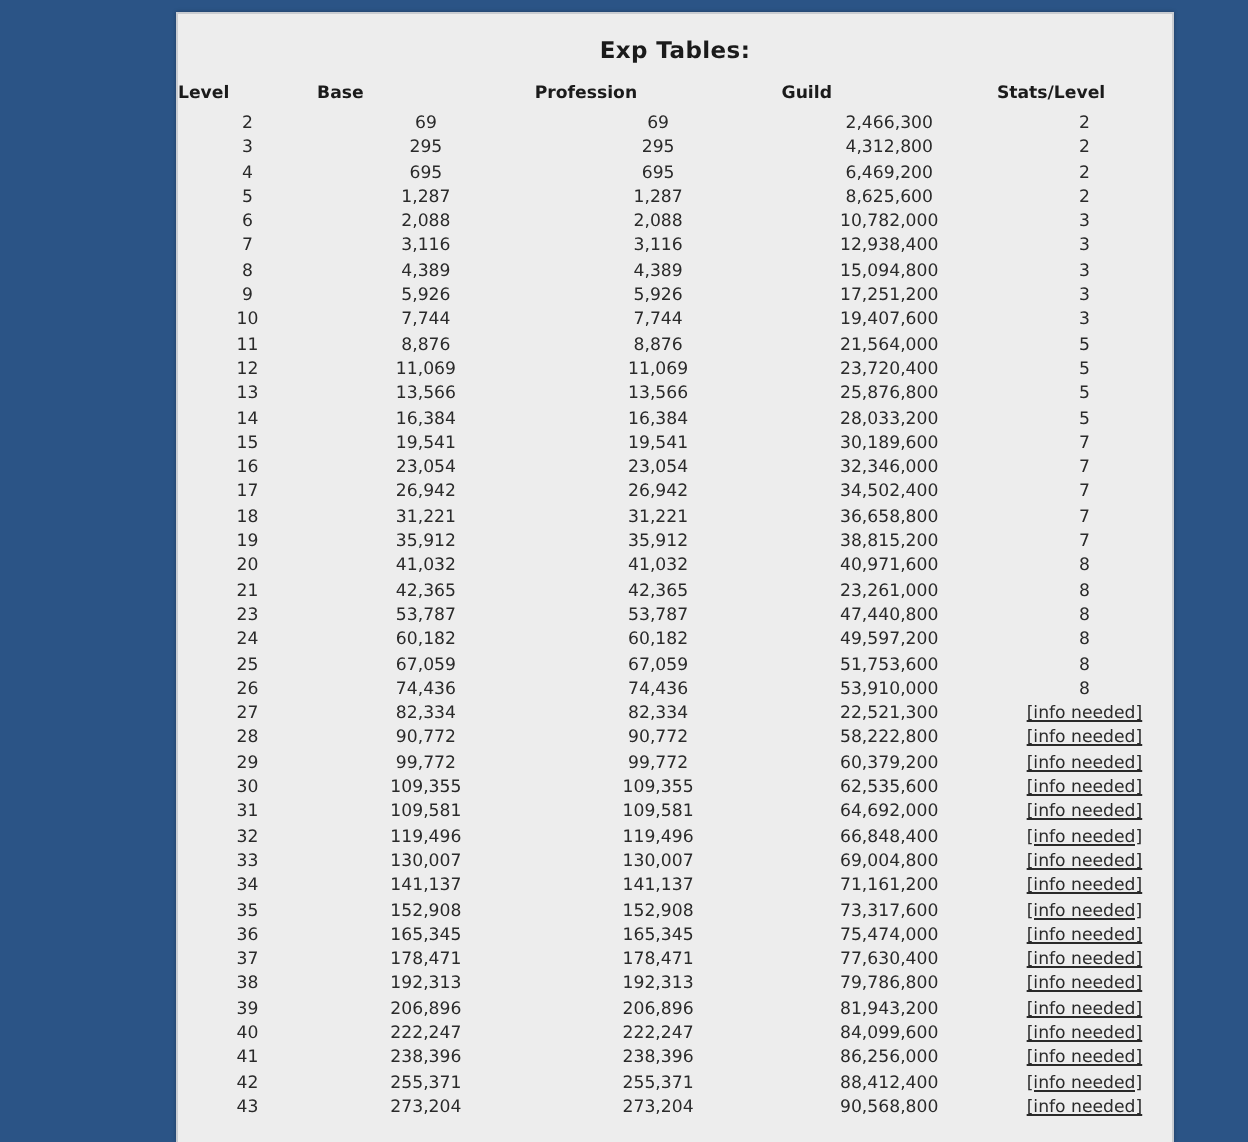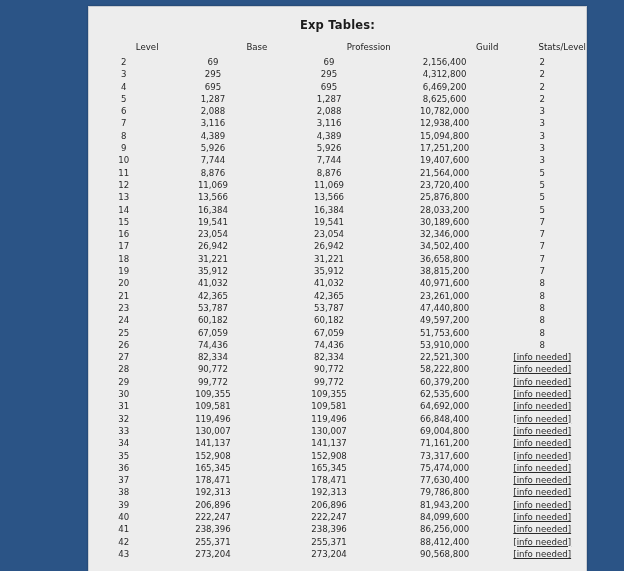--- a/index.html
+++ b/index.html
@@ -48,23 +48,23 @@
 
   .exp-table {
     width: 100%;
     border-collapse: collapse;
     margin-top: 10px;
     table-layout: fixed;
   }
 
   .exp-table th {
     font-size: 8.6px;
-    font-weight: normal;
+    font-weight: bold;
     color: #1b1b1b;
-    text-align: right;
+    text-align: left;
     padding: 0 0 3px 0;
     line-height: 11px;
     white-space: nowrap;
   }
 
   .exp-table td {
     font-size: 8.6px;
     font-weight: normal;
     color: #2a2a2a;
     text-align: center;
@@ -106,21 +106,21 @@
           <th>Profession</th>
           <th>Guild</th>
           <th>Stats/Level</th>
         </tr>
       </thead>
       <tbody id="exp-table-body">
           <tr>
             <td>2</td>
             <td>69</td>
             <td>69</td>
-            <td>2,156,400</td>
+            <td>2,466,300</td>
             <td>2</td>
           </tr>
           <tr>
             <td>3</td>
             <td>295</td>
             <td>295</td>
             <td>4,312,800</td>
             <td>2</td>
           </tr>
           <tr>

